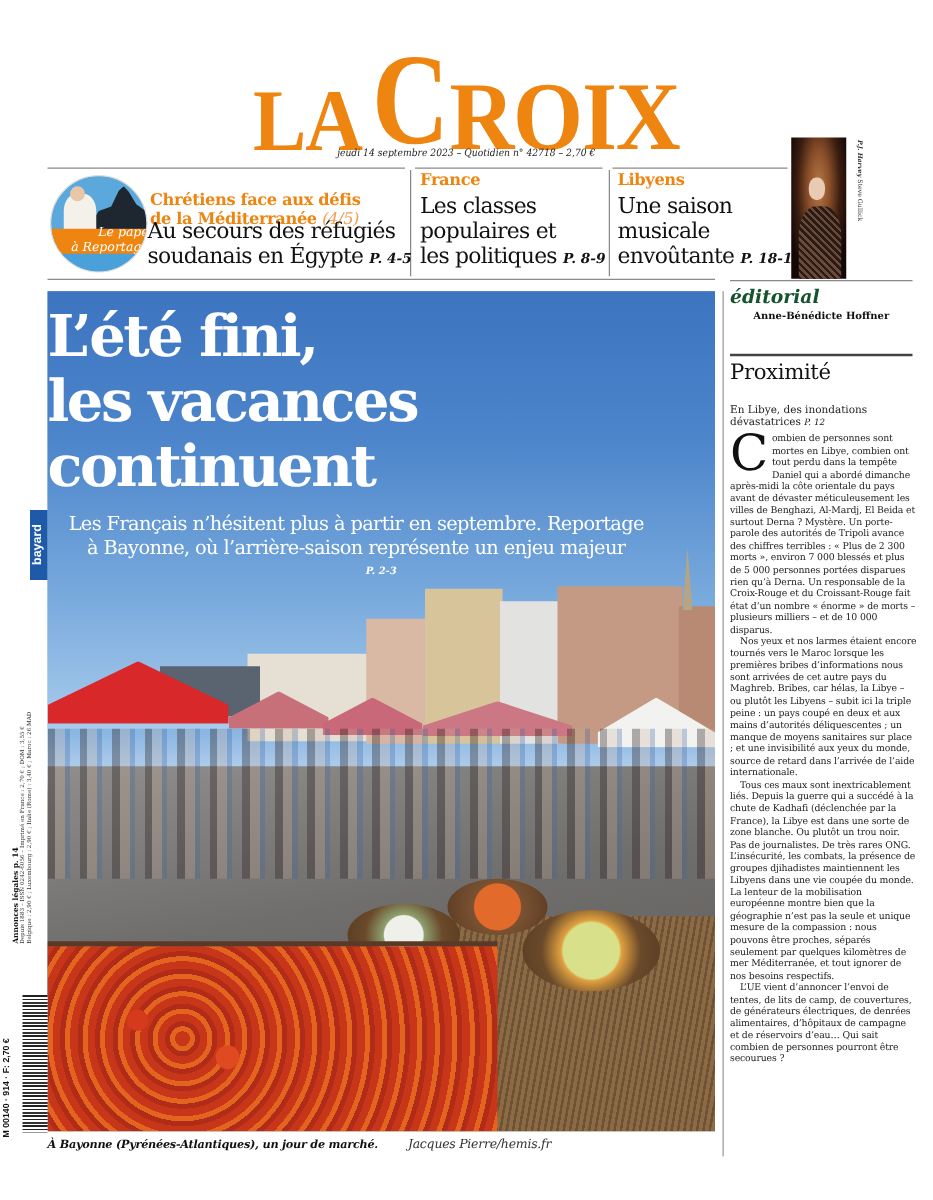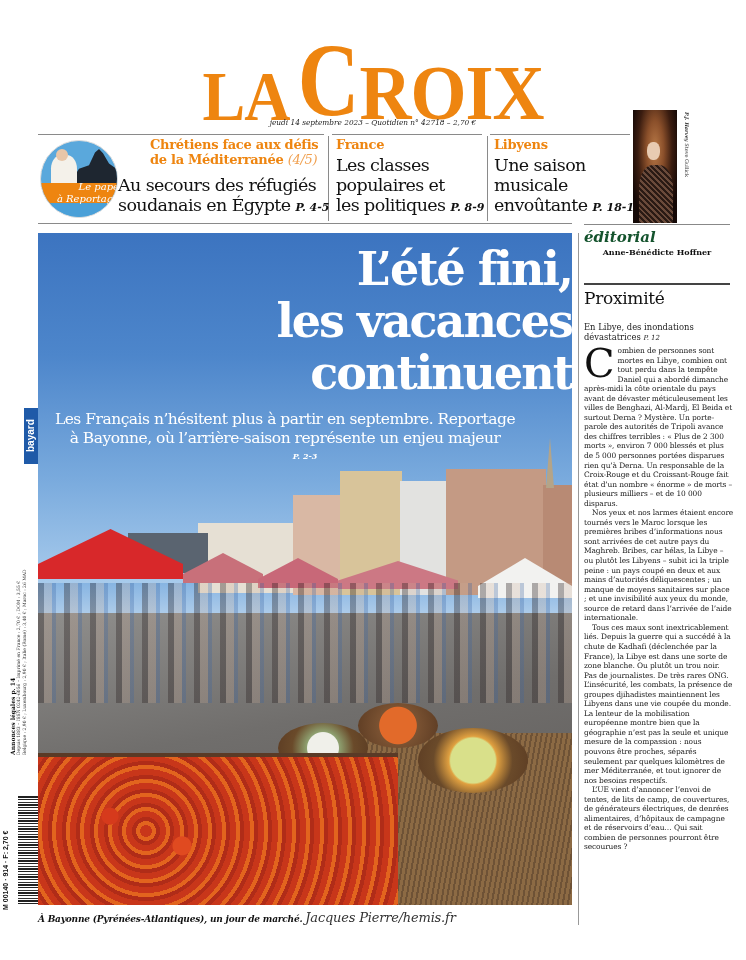--- a/index.html
+++ b/index.html
@@ -42,26 +42,26 @@
   .hero { position: absolute; left: 38px; top: 233px; width: 534px; height: 672px; overflow: hidden;
     background: linear-gradient(180deg, #3f79c4 0%, #5b91d2 30%, #86b4e2 52%, #b9d3ec 58%, #9a8a70 60%, #8c8274 70%, #6a6a6a 85%, #4a4040 100%); }
   .hero .sky { position: absolute; left: 0; top: 0; width: 534px; height: 350px; background: linear-gradient(180deg, #3c74c0 0%, #4d86cb 35%, #79aadd 70%, #a8cbec 100%); }
   .hero .bldg { position: absolute; bottom: 0; }
   .hero .road { position: absolute; left: 0; top: 380px; width: 534px; height: 292px; background: linear-gradient(170deg, #8f8e8c 0%, #706e6c 40%, #5a5654 100%); }
   .hero .tent { position: absolute; clip-path: polygon(50% 0, 100% 70%, 100% 100%, 0 100%, 0 70%); }
   .hero .crates { position: absolute; left: 0; top: 520px; width: 360px; height: 152px; background: radial-gradient(circle at 20% 40%, #d63a1c 0 8px, transparent 9px), radial-gradient(circle at 40% 60%, #e04a20 0 9px, transparent 10px), repeating-radial-gradient(circle at 30% 50%, #c8361a 0 6px, #e2641e 6px 10px, #b02c18 10px 14px); border-top: 4px solid #5a3a26; }
   .hero .table { position: absolute; left: 300px; top: 500px; width: 234px; height: 172px; background: repeating-linear-gradient(100deg, #6e5236 0 2px, #8c6a44 2px 5px); }
   .hero .basket { position: absolute; border-radius: 50%; background: radial-gradient(circle, #e26a2a 0 40%, #7a5232 42%, #5a3a22 100%); }
 
-  .hero-title { position: absolute; left: 0; top: 10px; width: 534px; text-align: right; color: #ffffff; font-family: "DejaVu Serif", serif; font-weight: bold; font-size: 46px; line-height: 52px; letter-spacing: -2px; }
+  .hero-title { position: absolute; left: 0; top: 10px; width: 534px; text-align: left; color: #ffffff; font-family: "DejaVu Serif", serif; font-weight: bold; font-size: 46px; line-height: 52px; letter-spacing: -2px; }
   .hero-sub { position: absolute; left: 0; top: 177px; width: 494px; text-align: center; color: #ffffff; font-family: "DejaVu Serif", serif; font-size: 15.5px; line-height: 19px; letter-spacing: -0.5px; }
   .hero-ref { position: absolute; left: 0; top: 218px; width: 534px; text-align: center; color: #fff; font-family: "DejaVu Serif", serif; font-style: italic; font-weight: bold; font-size: 8px; }
 
   .caption { position: absolute; left: 38px; top: 910px; font-family: "DejaVu Serif", serif; font-style: italic; font-weight: bold; font-size: 9px; color: #111; letter-spacing: -0.2px; }
-  .caption .credit { font-weight: normal; font-size: 13px; color: #333; }
+  .caption .credit { font-weight: normal; font-size: 10px; color: #333; margin-left: 21px; }
 
   
   .bayard { position: absolute; left: 24px; top: 408px; width: 14px; height: 56px; background: #1f5aa8; color: #fff; writing-mode: vertical-rl; transform: rotate(180deg); font-family: "Liberation Sans", sans-serif; font-weight: bold; font-size: 10px; text-align: center; line-height: 14px; }
   .legal { position: absolute; left: 10px; top: 545px; width: 28px; height: 210px; writing-mode: vertical-rl; transform: rotate(180deg); font-family: "DejaVu Serif", serif; font-size: 4.5px; line-height: 6px; color: #333; }
   .legal b { font-size: 6px; color: #111; }
   .barcode { position: absolute; left: 18px; top: 796px; width: 20px; height: 110px; background: repeating-linear-gradient(180deg, #222 0 2px, #fff 2px 3px, #222 3px 4px, #fff 4px 6px, #333 6px 7px, #fff 7px 8px); }
   .barcode-num { position: absolute; left: 2px; top: 800px; width: 12px; height: 110px; writing-mode: vertical-rl; transform: rotate(180deg); font-family: "Liberation Sans", sans-serif; font-size: 7px; font-weight: bold; color: #111; }
 
   
   .col-rule { position: absolute; left: 578px; top: 233px; width: 1px; height: 692px; background: #999; }
@@ -97,21 +97,21 @@
 <div class="band-bottom-rule" style="left:38px;width:534px;"></div>
 
 <div class="pope-badge">
   <div class="hill"></div>
   <div class="pope"></div>
   <div class="pope-head"></div>
   <div class="orange"></div>
   <div class="wave"></div>
   <div class="txt"><span>Le pape</span><br><span>à Reportage</span></div>
 </div>
-<div class="teaser-kicker" style="left:120px;top:137px;margin-left:30px;">
+<div class="teaser-kicker" style="left:120px;top:153px;">
   <span>Chrétiens face aux défis</span><br><span>de la Méditerranée</span> <span class="part">(4/5)</span>
 </div>
 <div class="teaser-title" style="left:118px;top:175px;">
   <span>Au secours des réfugiés</span><br><span>soudanais en Égypte</span> <span class="page-ref">P. 4-5</span>
 </div>
 
 <div class="teaser-kicker" style="left:336px;top:137px;">France</div>
 <div class="teaser-title" style="left:336px;top:155px;">
   <span>Les classes</span><br><span>populaires et</span><br><span>les politiques</span> <span class="page-ref">P. 8-9</span>
 </div>

